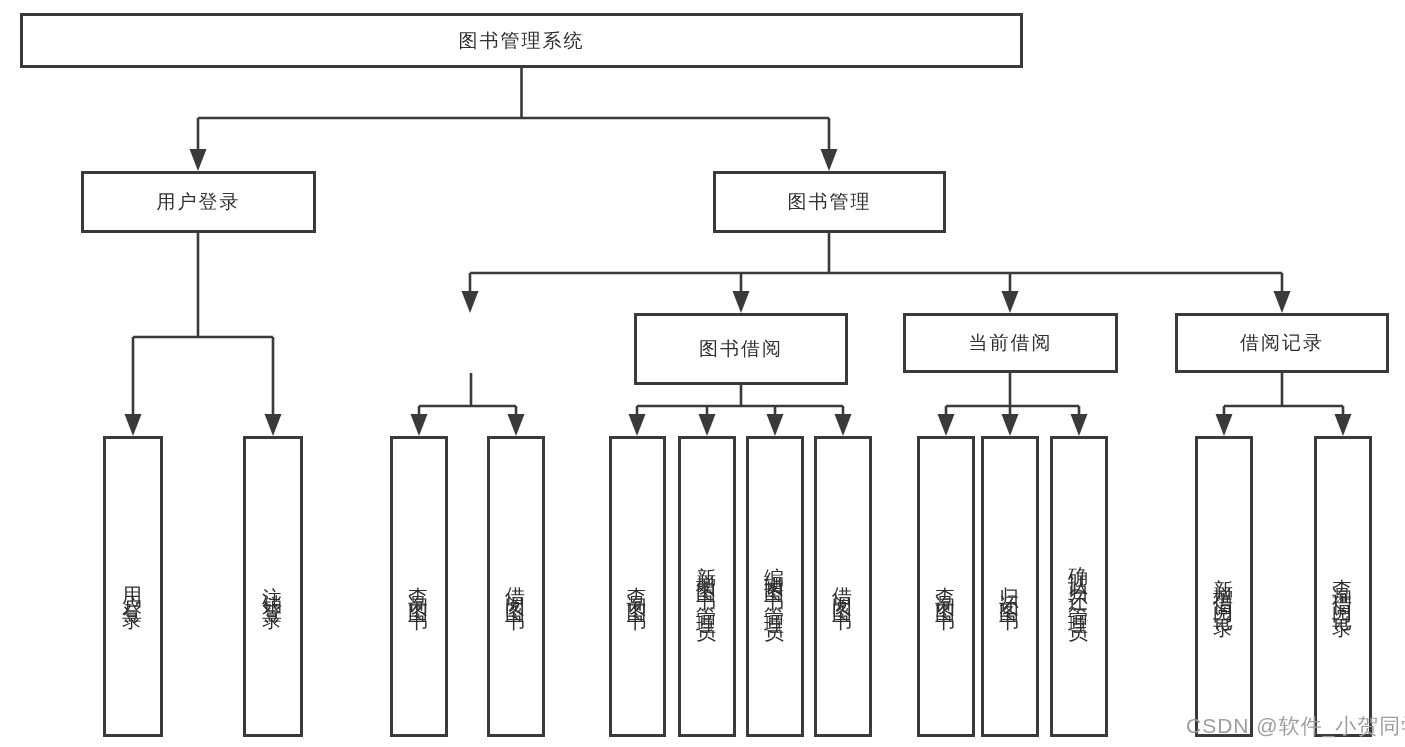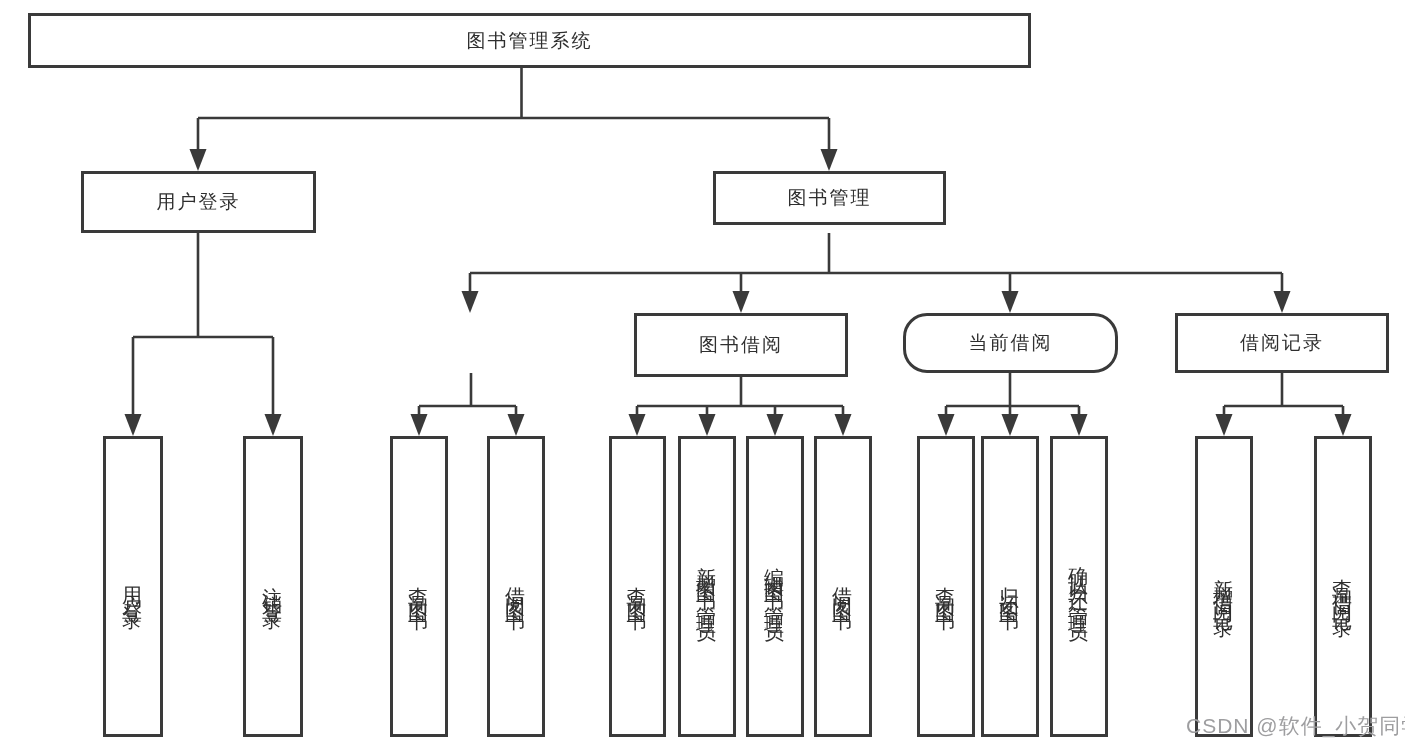--- a/index.html
+++ b/index.html
@@ -115,35 +115,35 @@
     <polygon points="698.5,414 715.5,414 707,436"></polygon>
     <polygon points="766.5,414 783.5,414 775,436"></polygon>
     <polygon points="834.5,414 851.5,414 843,436"></polygon>
     <polygon points="937.5,414 954.5,414 946,436"></polygon>
     <polygon points="1001.5,414 1018.5,414 1010,436"></polygon>
     <polygon points="1070.5,414 1087.5,414 1079,436"></polygon>
     <polygon points="1215.5,414 1232.5,414 1224,436"></polygon>
     <polygon points="1334.5,414 1351.5,414 1343,436"></polygon>
   </svg>
 
-  <div class="node" style="left:28px; top:13px; width:1003px; height:55px;">
+  <div class="node" style="left:20px; top:13px; width:1003px; height:55px;">
     <span class="lbl">图书管理系统</span>
   </div>
 
   <div class="node" style="left:81px; top:171px; width:235px; height:62px;">
     <span class="lbl">用户登录</span>
   </div>
-  <div class="node" style="left:713px; top:171px; width:233px; height:54px;align-items:center;">
+  <div class="node" style="left:713px; top:171px; width:233px; height:62px;align-items:center;">
     <span class="lbl">图书管理</span>
   </div>
 
-  <div class="node" style="left:634px; top:313px; width:214px; height:64px;">
+  <div class="node" style="left:634px; top:313px; width:214px; height:72px;">
     <span class="lbl">图书借阅</span>
   </div>
-  <div class="node" style="left:903px; top:313px; width:215px; height:60px;border-radius:24px;">
+  <div class="node" style="left:903px; top:313px; width:215px; height:60px;">
     <span class="lbl">当前借阅</span>
   </div>
   <div class="node" style="left:1175px; top:313px; width:214px; height:60px;">
     <span class="lbl">借阅记录</span>
   </div>
 
   <div class="node vnode" style="left:103px; top:436px; width:60px; height:301px;">
     <span class="lbl">用户登录</span>
   </div>
   <div class="node vnode" style="left:243px; top:436px; width:60px; height:301px;">

